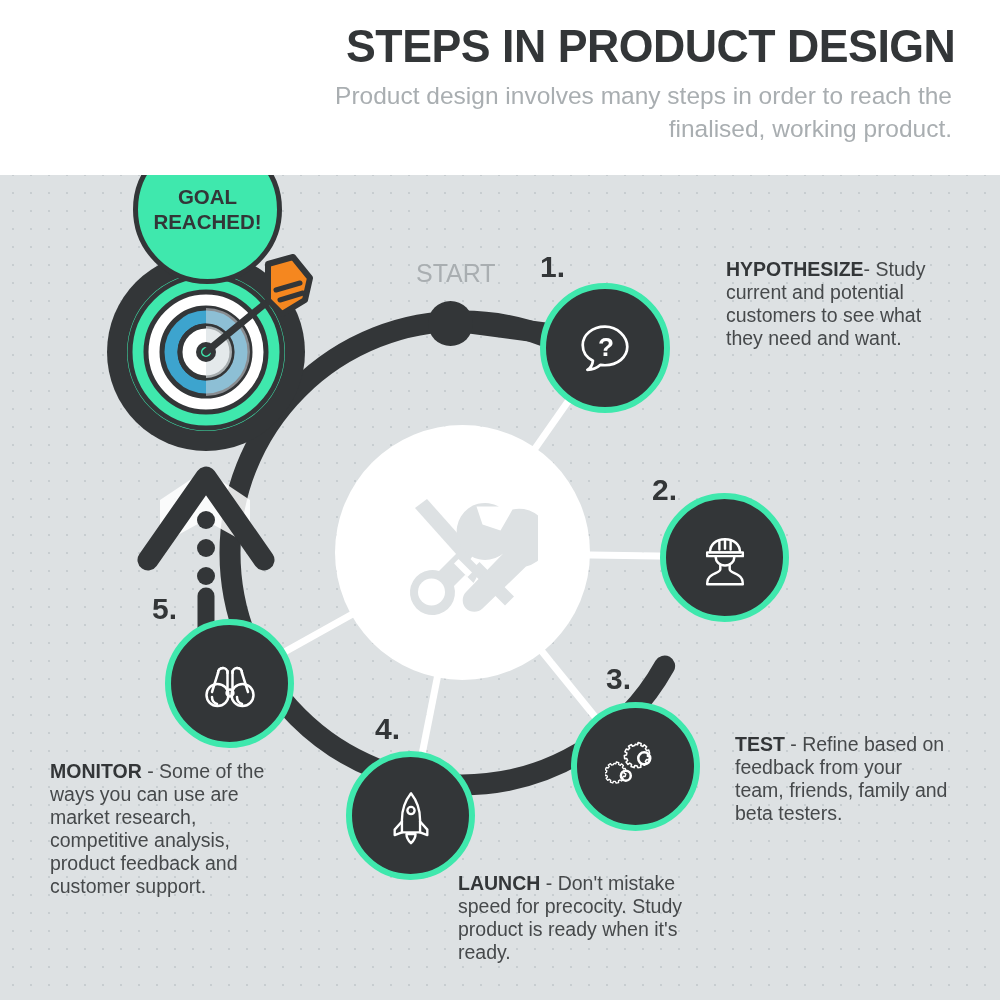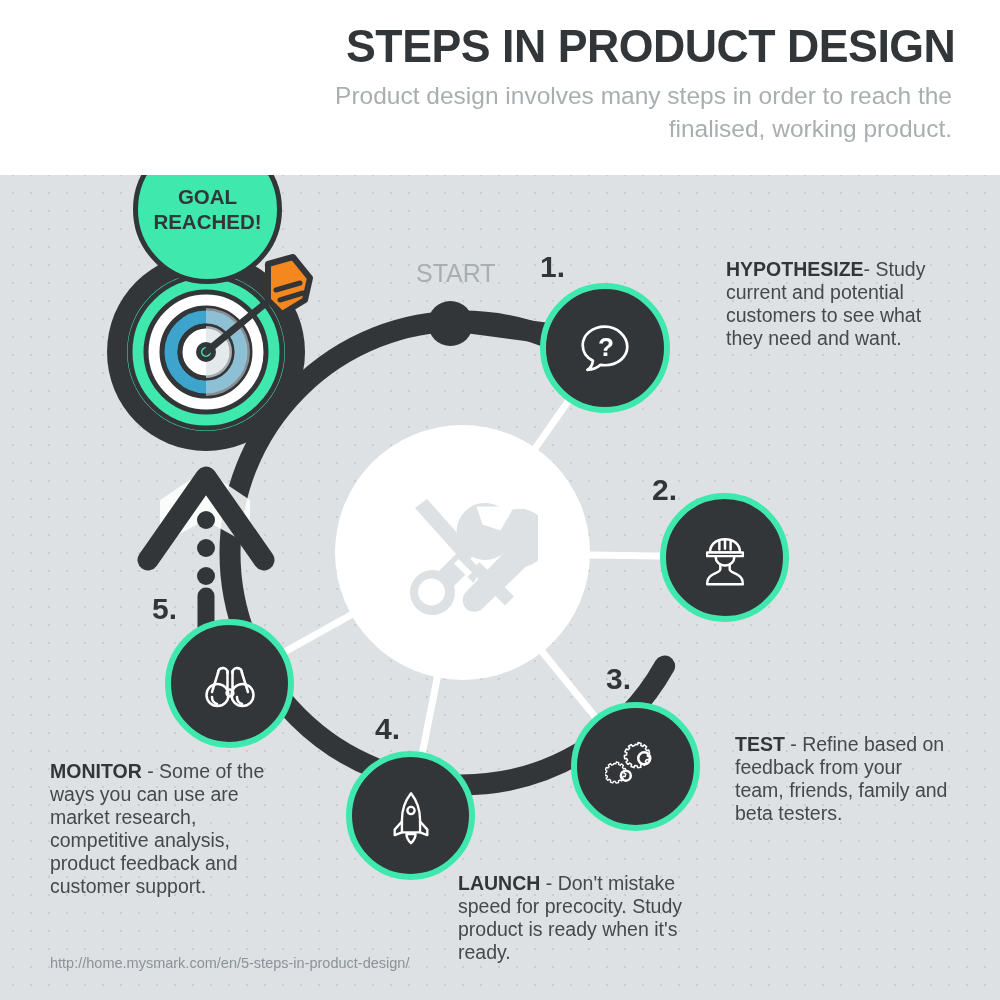--- a/index.html
+++ b/index.html
@@ -286,15 +286,14 @@
   </div>
   <div class="desc" style="left:50px; top:760px; width:215px;">
     <b>MONITOR</b><span> - </span><span>Some of the ways you can use are market research, competitive analysis, product feedback and customer support.</span>
   </div>
 
   <div class="header">
     <div class="title">STEPS IN PRODUCT DESIGN</div>
     <div class="subtitle">Product design involves many steps in order to reach the finalised, working product.</div>
   </div>
 
-  <div class="url">http://home.mysmark.com/en/5-steps-in-product-design/</div>
 
 </div>
 
 </body></html>

